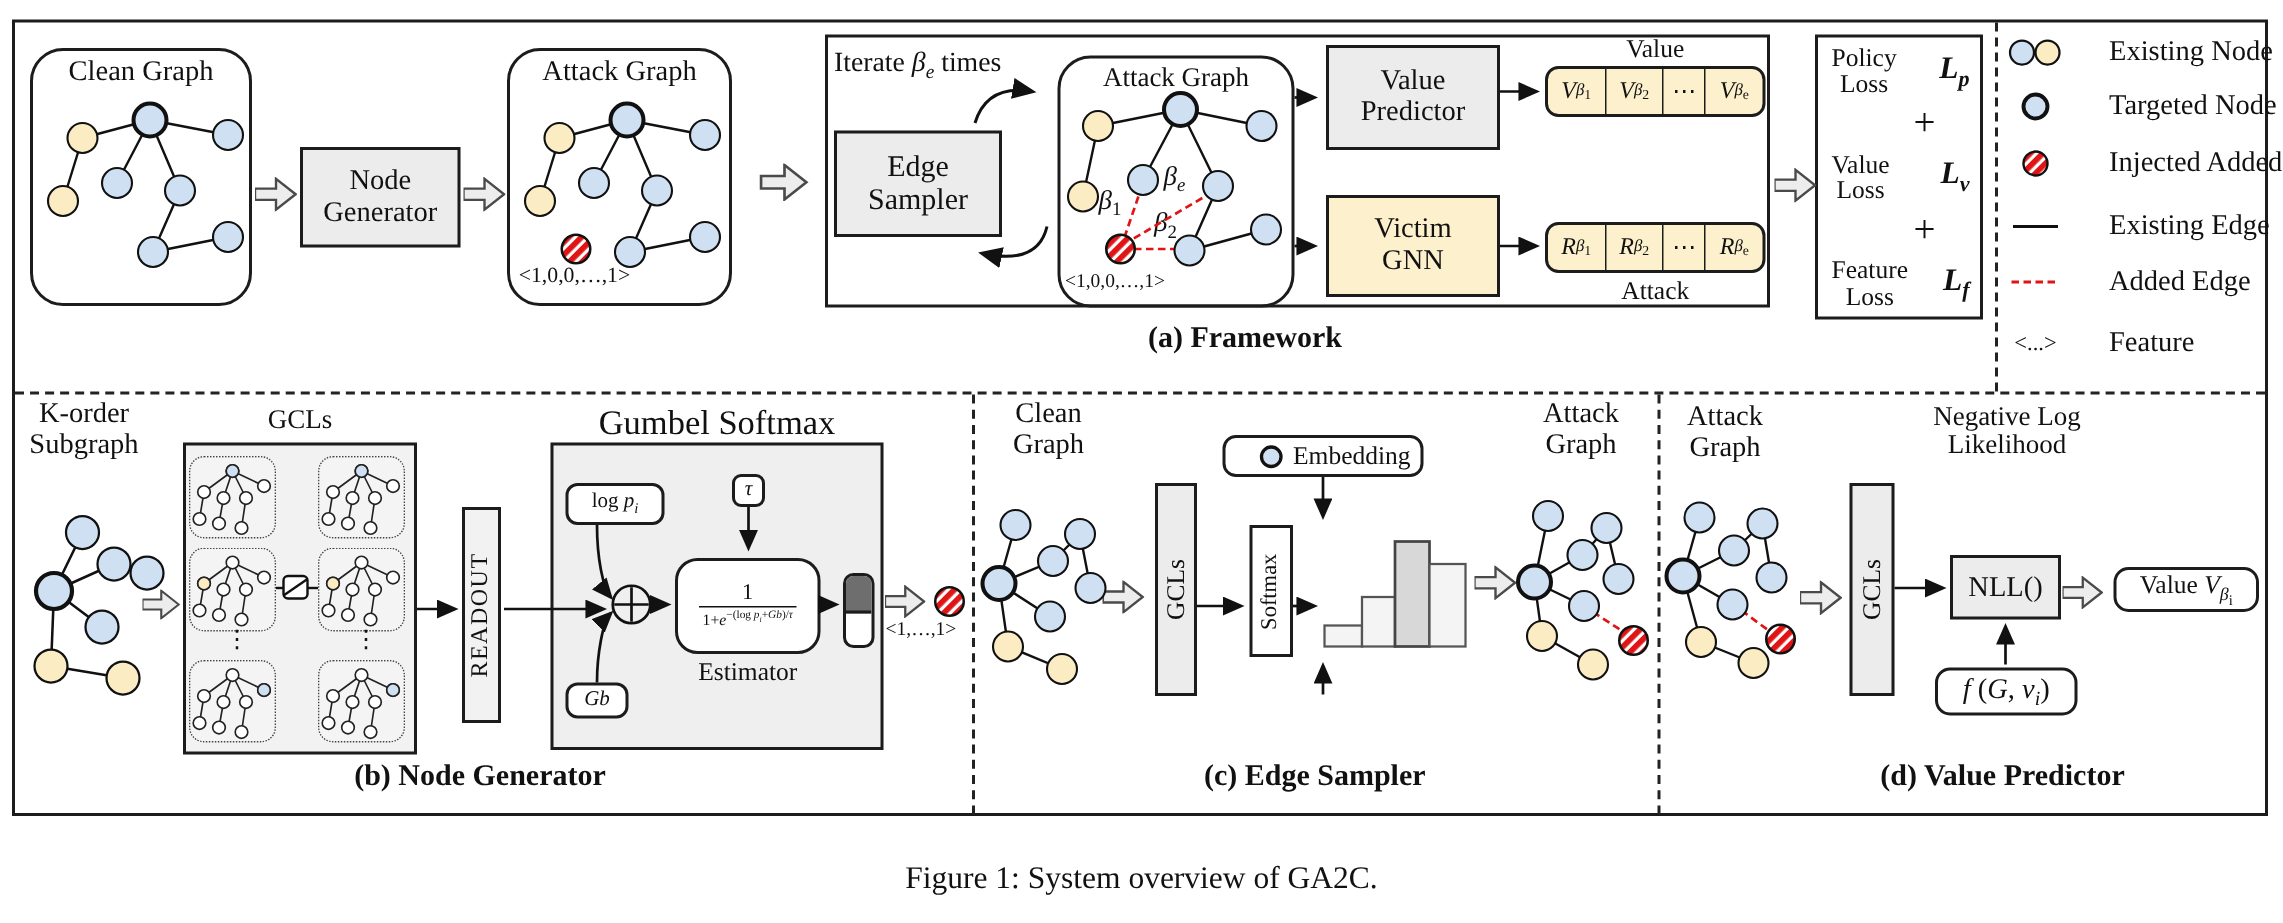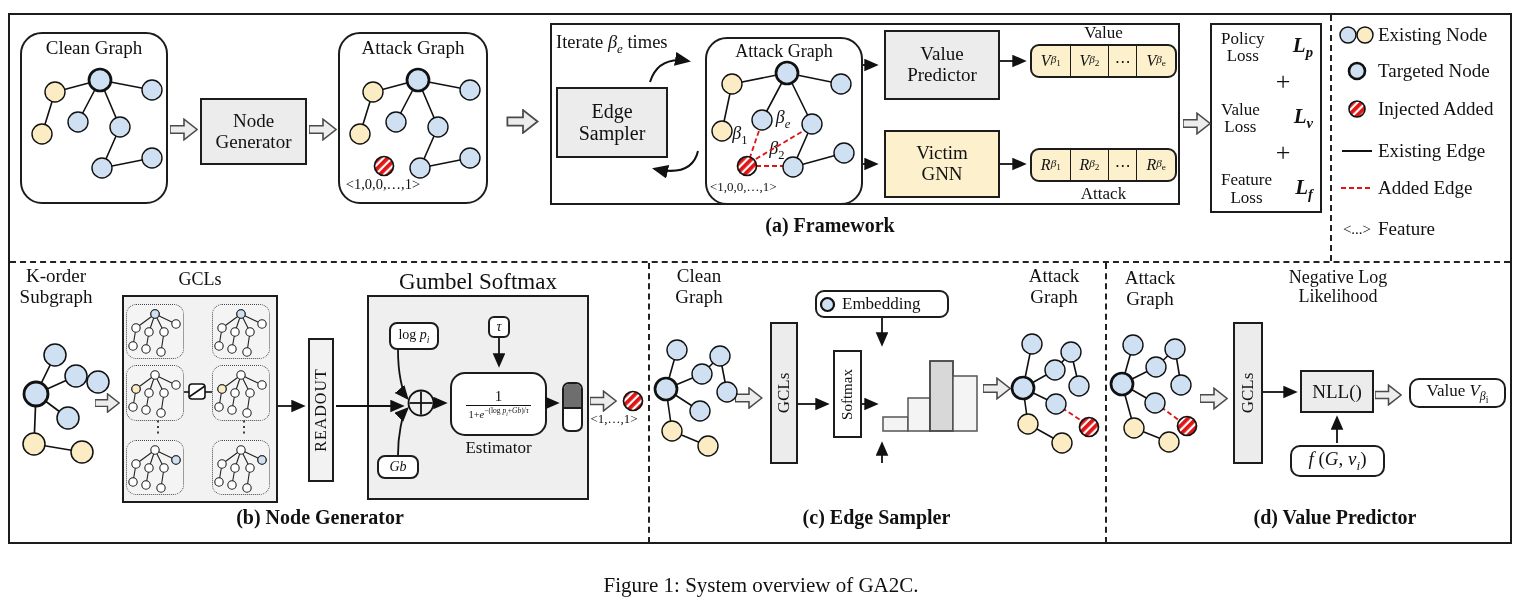--- a/index.html
+++ b/index.html
@@ -16,21 +16,21 @@
   .cells{position:absolute;display:flex;border:2px solid #1c1c1c;border-radius:9px;background:#fcf0cd;box-sizing:border-box;overflow:hidden;}
   .cell{flex:1;display:flex;align-items:center;justify-content:center;font-style:normal;font-size:16px;}
   .cell + .cell{border-left:1.8px solid #1c1c1c;}
   .cell.dots{flex:0.72;}
   sub{font-size:70%;} sup{font-size:72%;} sub sub{font-size:82%;}
   .vcenter{display:flex;align-items:center;justify-content:center;}
   .rot{transform:rotate(-90deg);white-space:nowrap;}
   .dotted-mini{position:absolute;border:1.6px dotted #444;border-radius:10px;box-sizing:border-box;background:#f4f4f4;}
   .legend-row{position:absolute;display:flex;align-items:center;height:30px;}
   .legend-ic{width:42px;display:flex;justify-content:center;align-items:center;}
-  .legend-tx{font-size:19px;white-space:nowrap;}
+  .legend-tx{font-size:19px;white-space:nowrap;margin-left:28px;}
   .loss-row{display:flex;align-items:center;justify-content:space-between;padding:0 7px 0 9px;}
   .loss-name{text-align:center;line-height:1.02;font-size:17px;}
   .loss-sym{font-size:21px;font-weight:bold;}
   .plus-row{text-align:center;font-size:26px;line-height:0.8;padding-left:34px;}
   .frac{display:inline-block;text-align:center;line-height:1.15;}
   .frac .num{font-size:15px;}
   .frac .den{font-size:10.5px;border-top:1.4px solid #111;padding:1px 2px 0 2px;}
   svg.overlay{position:absolute;left:0;top:0;z-index:50;pointer-events:none;}
   .dash-h{position:absolute;border-top:2px dashed #222;}
   .dash-v{position:absolute;border-left:2px dashed #222;}
@@ -188,21 +188,21 @@
   <div class="dotted-mini" style="left:212px;top:440px;width:58px;height:55px;"></div>
   <div class="lbl" style="left:150px;top:418px;width:12px;font-size:16px;">⋮</div>
   <div class="lbl" style="left:236px;top:418px;width:12px;font-size:16px;">⋮</div>
 
   <div class="box vcenter" style="left:308px;top:338px;width:26px;height:144px;background:#f2f2f2;">
     <span class="rot" style="font-size:16px;letter-spacing:1px;">READOUT</span>
   </div>
 
   <div class="lbl" style="left:367px;top:270px;width:222px;font-size:23px;">Gumbel Softmax</div>
   <div class="box" style="left:367px;top:295px;width:222px;height:205px;background:#efefef;"></div>
-  <div class="box white vcenter" style="left:377px;top:322px;width:50px;height:28px;border-radius:8px;margin-left:12px;">
+  <div class="box white vcenter" style="left:377px;top:322px;width:66px;height:28px;border-radius:8px;">
     <span style="font-size:14px;">log <i>p</i><sub><i>i</i></sub></span>
   </div>
   <div class="box white vcenter" style="left:488px;top:316px;width:22px;height:22px;border-radius:6px;">
     <span style="font-size:14px;"><i>τ</i></span>
   </div>
   <div class="box white vcenter" style="left:450px;top:372px;width:97px;height:64px;border-radius:15px;">
     <span class="frac">
       <span class="num" style="display:block;">1</span>
       <span class="den" style="display:block;">1+<i>e</i><sup>−(log <i>p</i><sub><i>i</i></sub>+<i>Gb</i>)/<i>τ</i></sup></span>
     </span>
@@ -215,21 +215,21 @@
   <div class="abs" style="left:562px;top:382px;width:21px;height:50px;border:2px solid #1c1c1c;border-radius:7px;box-sizing:border-box;overflow:hidden;background:#fff;">
     <div style="height:23px;background:#6e6e6e;border-bottom:2px solid #1c1c1c;"></div>
   </div>
   <div class="lbl" style="left:583px;top:412px;width:62px;font-size:13px;">&lt;1,…,1&gt;</div>
   <div class="cap" style="left:10px;top:506px;width:620px;">(b) Node Generator</div>
 
   <div class="lbl" style="left:662px;top:266px;width:74px;font-size:19px;">Clean<br>Graph</div>
   <div class="box gray vcenter" style="left:770px;top:322px;width:28px;height:142px;">
     <span class="rot" style="font-size:17px;">GCLs</span>
   </div>
-  <div class="box white" style="left:815px;top:290px;width:134px;height:28px;border-radius:9px;display:flex;align-items:center;padding-left:2px;">
+  <div class="box white" style="left:815px;top:290px;width:134px;height:28px;border-radius:9px;display:flex;align-items:center;padding-left:22px;">
     <svg width="17" height="17">
         <circle cx="8.5" cy="8.5" r="6.5" fill="#cfe0f2" stroke="#111" stroke-width="2.2"></circle>
       </svg>
     <span style="font-size:17px;margin-left:6px;">Embedding</span>
   </div>
   <div class="box white vcenter" style="left:833px;top:350px;width:29px;height:88px;">
     <span class="rot" style="font-size:15px;">Softmax</span>
   </div>
   <div class="lbl" style="left:1017px;top:266px;width:74px;font-size:19px;">Attack<br>Graph</div>
   <div class="cap" style="left:648px;top:506px;width:457px;">(c) Edge Sampler</div>

